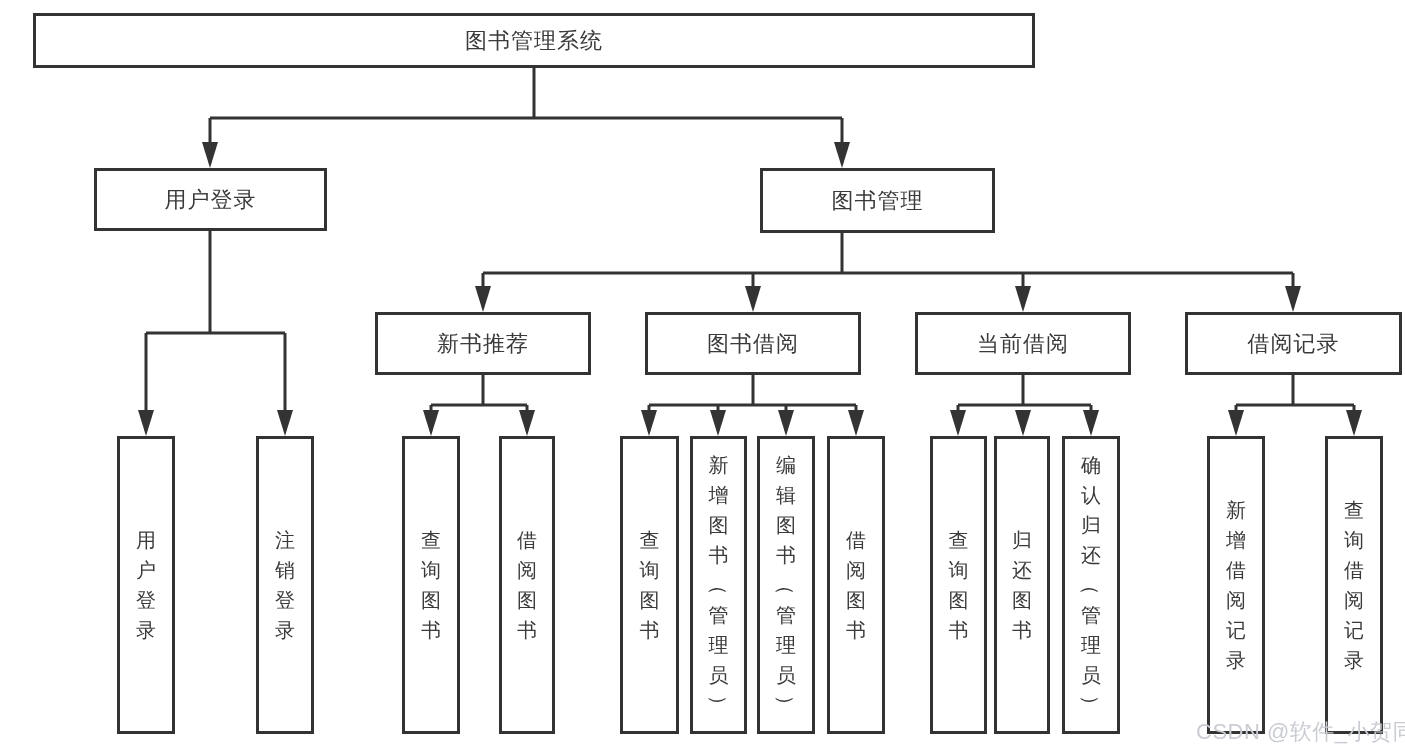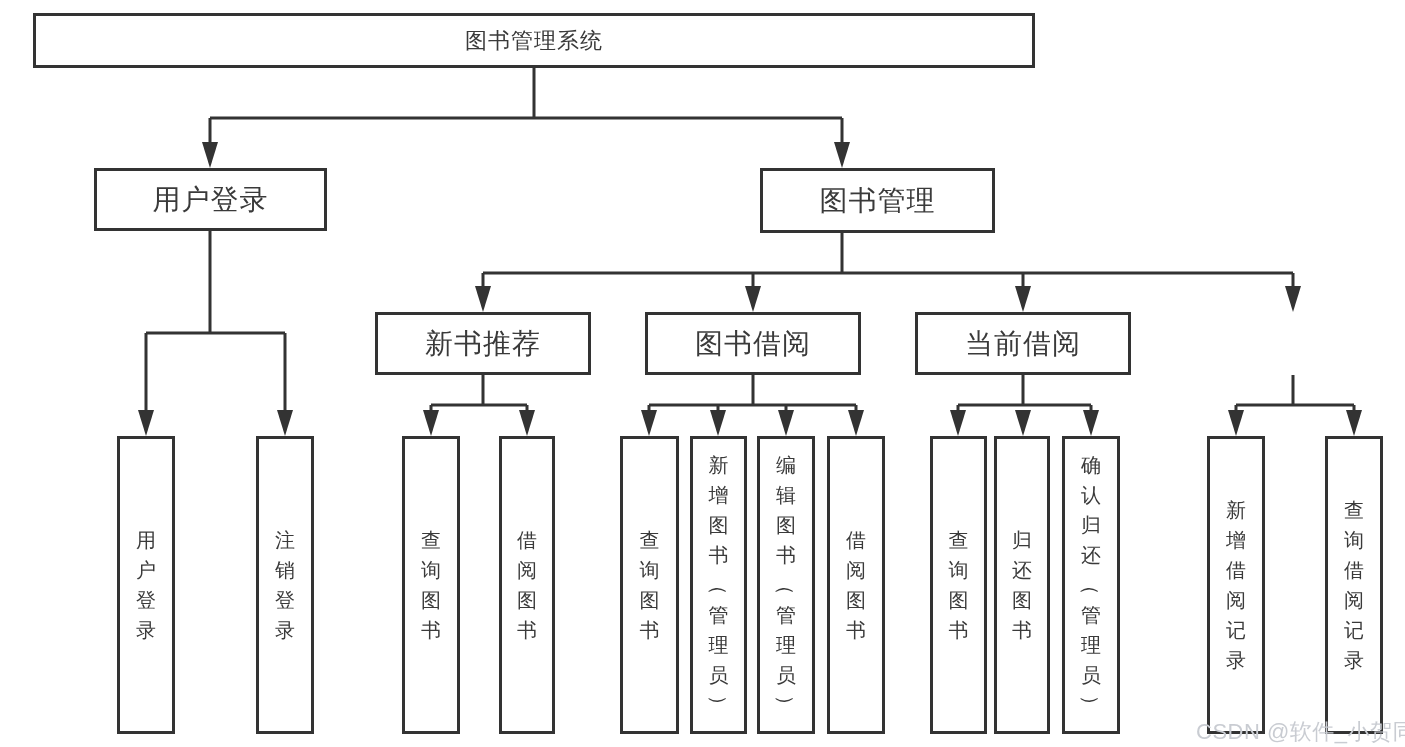--- a/index.html
+++ b/index.html
@@ -14,21 +14,21 @@
   .connector { stroke: var(--line, #333333); stroke-width: 3; fill: none; }
   .arrowhead { fill: var(--line, #333333); stroke: none; }
   .node {
     position: absolute; box-sizing: border-box;
     border: 3px solid var(--line, #333333);
     background: #ffffff; z-index: 2;
     display: flex; align-items: center; justify-content: center;
     color: var(--text, #3a3a3a);
   }
   .node.root  { font-size: 22px; letter-spacing: 1px; }
-  .node.lvl   { font-size: 28px; letter-spacing: 1px; }
+  .node.lvl   { font-size: 22px; letter-spacing: 1px; }
   .node.leaf  { font-size: 20px; }
   .leaf .label { display: block; }
   .vchar { display: block; height: 30px; line-height: 30px; text-align: center; }
   .vchar.rot { transform: rotate(90deg); }
   .watermark {
     position: absolute; left: 1184px; top: 717px; z-index: 5;
     font-size: 22px; color: var(--watermark, #c9ccd2);
     white-space: nowrap; letter-spacing: 0.5px;
   }
 </style>
@@ -79,20 +79,23 @@
 
   <div class="node lvl" style="left:633px; top:312px; width:216px; height:63px;">
     <span class="label">图书借阅</span>
   </div>
   <div class="node lvl" style="left:363px; top:312px; width:216px; height:63px;">
     <span class="label">新书推荐</span>
   </div>
   <div class="node lvl" style="left:903px; top:312px; width:216px; height:63px;font-family:Liberation Mono, monospace;">
     <span class="label">当前借阅</span>
   </div>
+  <div class="node lvl" style="left:1173px; top:312px; width:217px; height:63px;">
+    <span class="label">借阅记录</span>
+  </div>
 
   <div class="node leaf" style="left:105px; top:436px; width:58px; height:298px;">
     <span class="label">
         <span class="vchar">用</span>
         <span class="vchar">户</span>
         <span class="vchar">登</span>
         <span class="vchar">录</span>
       </span>
   </div>
   <div class="node leaf" style="left:244px; top:436px; width:58px; height:298px;">

